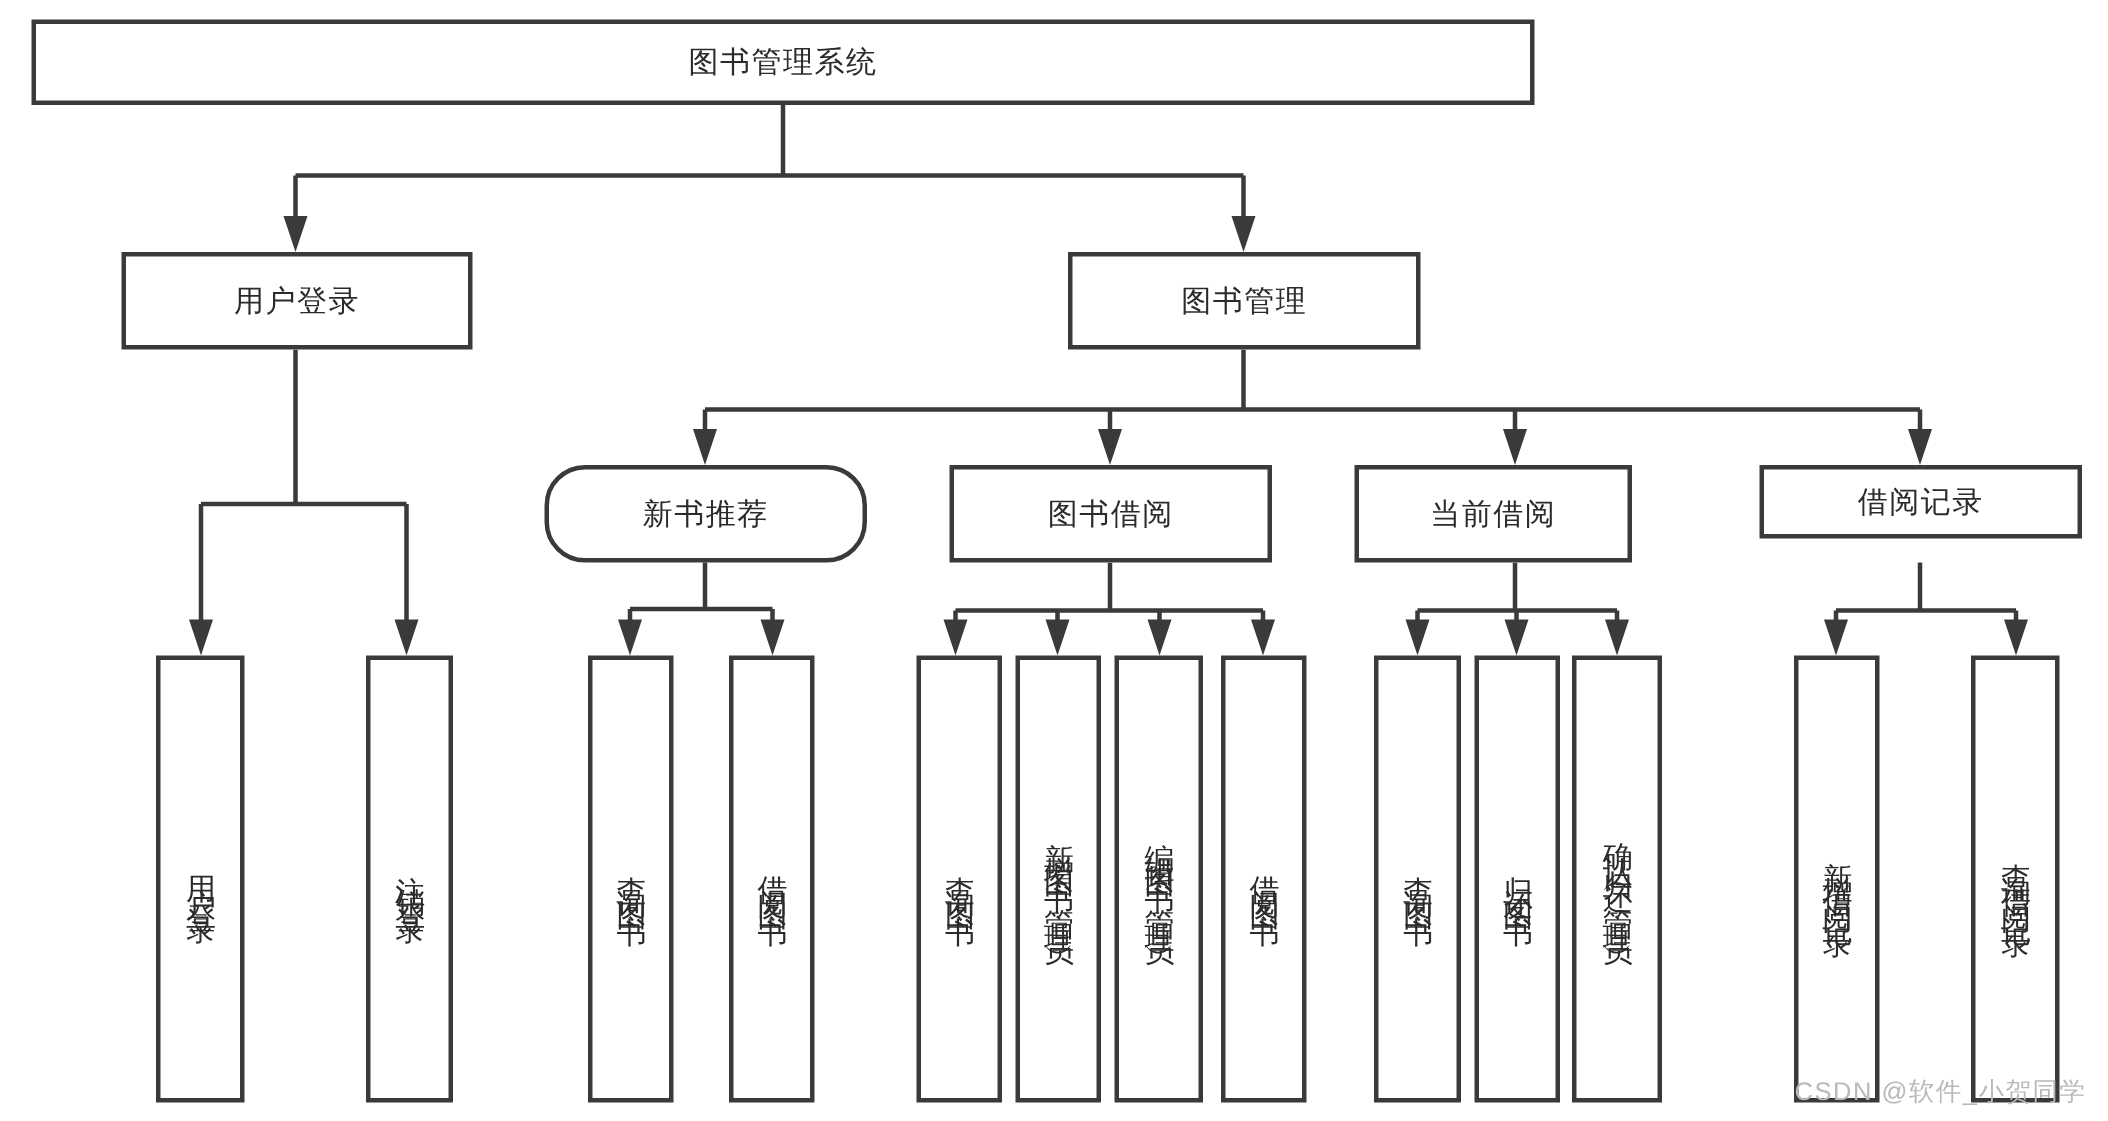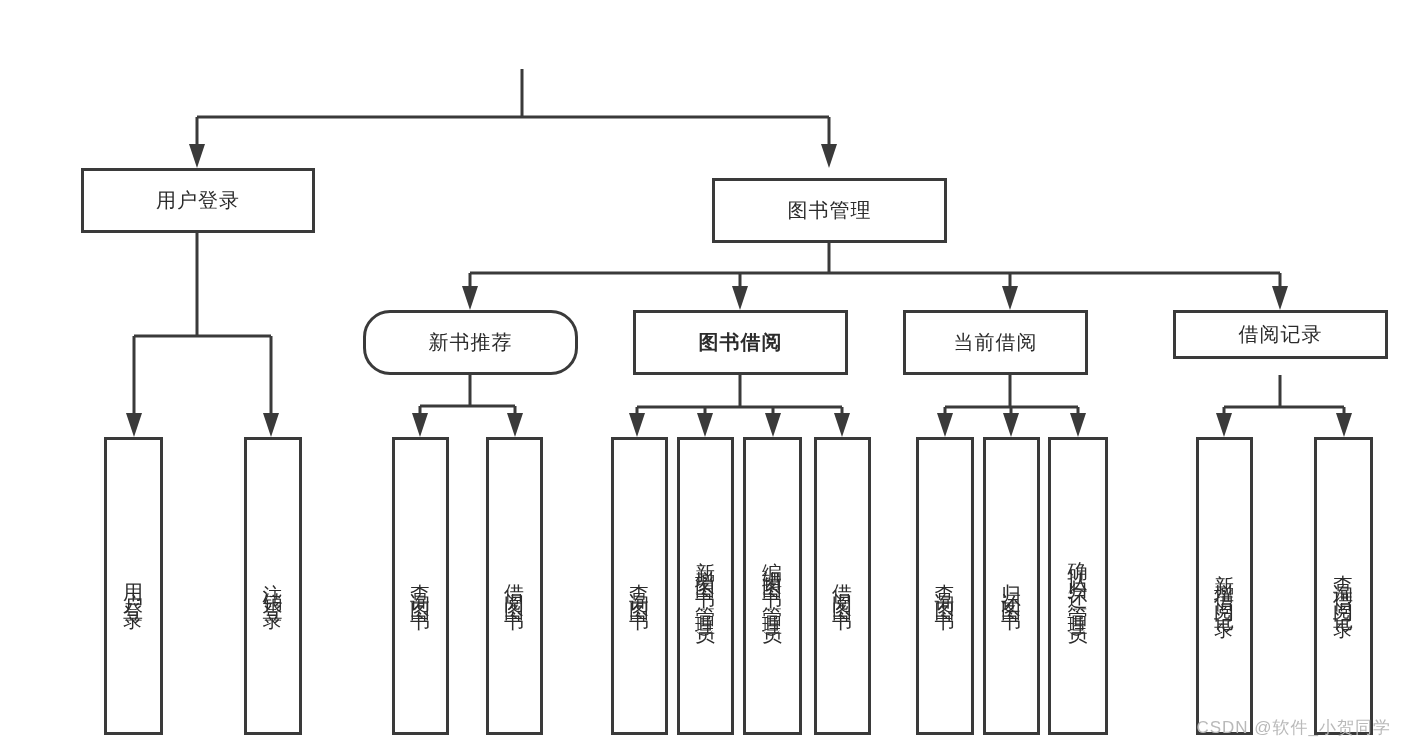--- a/index.html
+++ b/index.html
@@ -90,26 +90,27 @@
     <path d="M1010 375 V407 M945 407 H1078 M945 407 V415 M1011 407 V415 M1078 407 V415"></path>
     <polygon points="937,413 953,413 945,437"></polygon>
     <polygon points="1003,413 1019,413 1011,437"></polygon>
     <polygon points="1070,413 1086,413 1078,437"></polygon>
 
     <path d="M1280 375 V407 M1224 407 H1344 M1224 407 V415 M1344 407 V415"></path>
     <polygon points="1216,413 1232,413 1224,437"></polygon>
     <polygon points="1336,413 1352,413 1344,437"></polygon>
   </svg>
 
+  <div class="box" style="left:21px; top:13px; width:1002px; height:57px;">图书管理系统</div>
 
   <div class="box" style="left:81px; top:168px; width:234px; height:65px;">用户登录</div>
-  <div class="box" style="left:712px; top:168px; width:235px; height:65px;margin-top:10px;">图书管理</div>
+  <div class="box" style="left:712px; top:168px; width:235px; height:65px;">图书管理</div>
 
   <div class="box" style="left:363px; top:310px; width:215px; height:65px;border-radius:27px;">新书推荐</div>
-  <div class="box" style="left:633px; top:310px; width:215px; height:65px;font-weight:bold;">图书借阅</div>
+  <div class="box" style="left:633px; top:310px; width:215px; height:65px;">图书借阅</div>
   <div class="box" style="left:903px; top:310px; width:185px; height:65px;">当前借阅</div>
   <div class="box" style="left:1173px; top:310px; width:215px; height:49px;">借阅记录</div>
 
   <div class="box v" style="left:104px; top:437px; width:59px; height:298px;">用户登录</div>
   <div class="box v" style="left:244px; top:437px; width:58px; height:298px;">注销登录</div>
 
   <div class="box v" style="left:392px; top:437px; width:57px; height:298px;">查询图书</div>
   <div class="box v" style="left:486px; top:437px; width:57px; height:298px;">借阅图书</div>
 
   <div class="box v" style="left:611px; top:437px; width:57px; height:298px;">查询图书</div>

